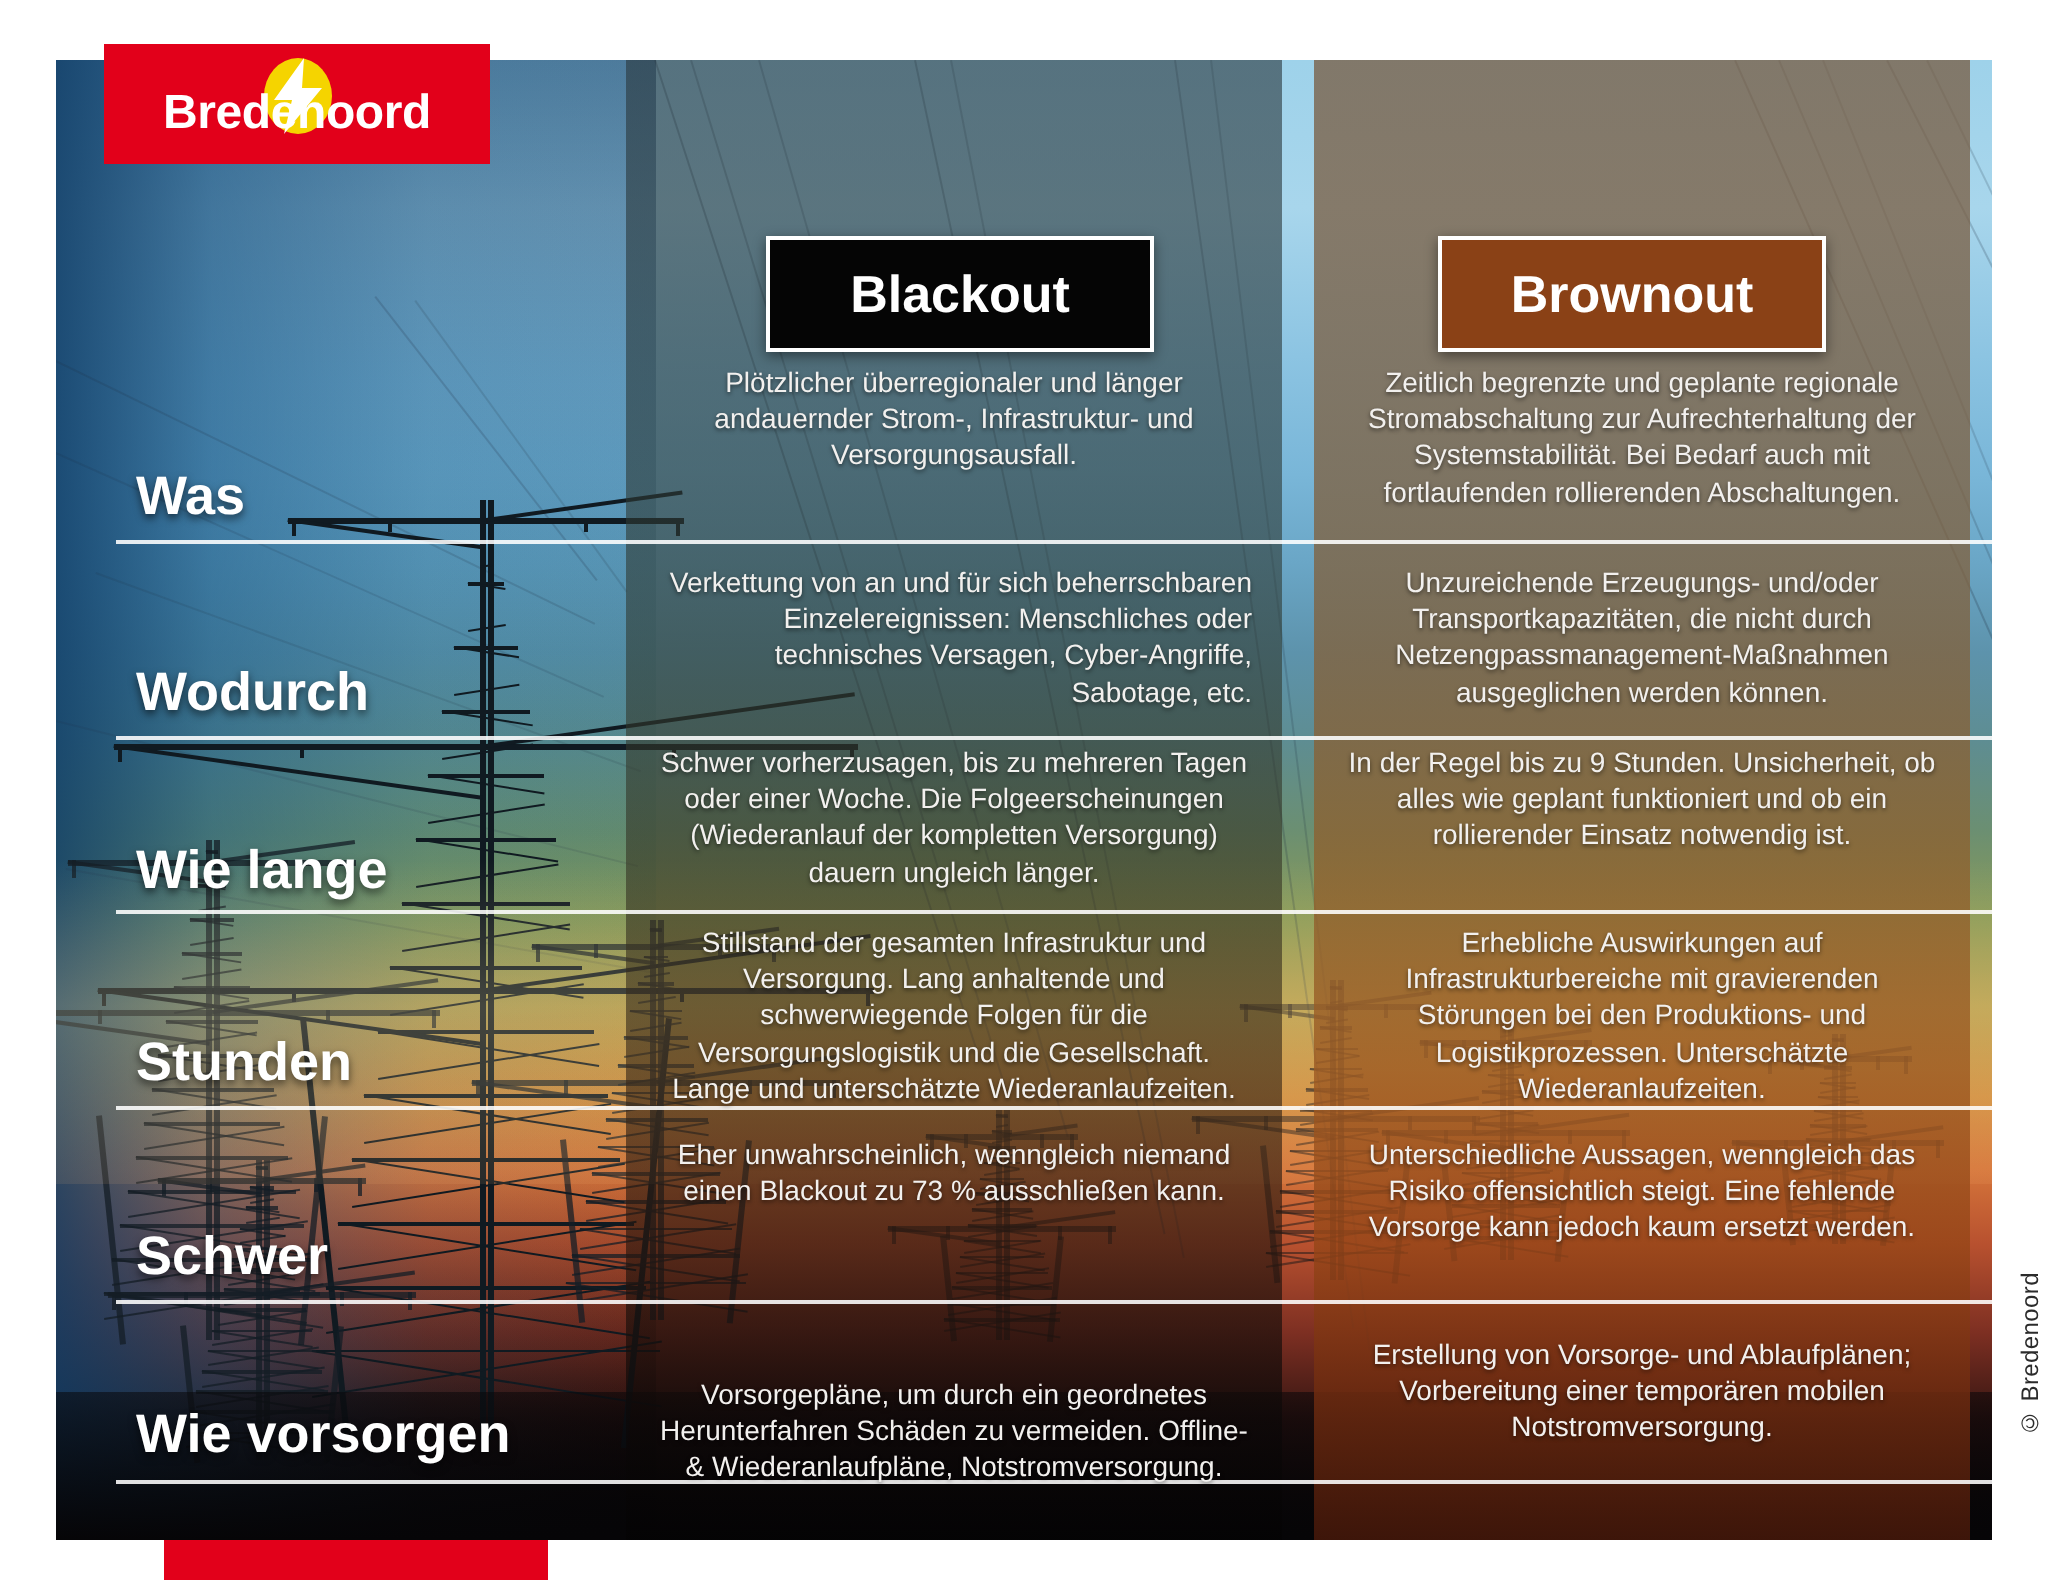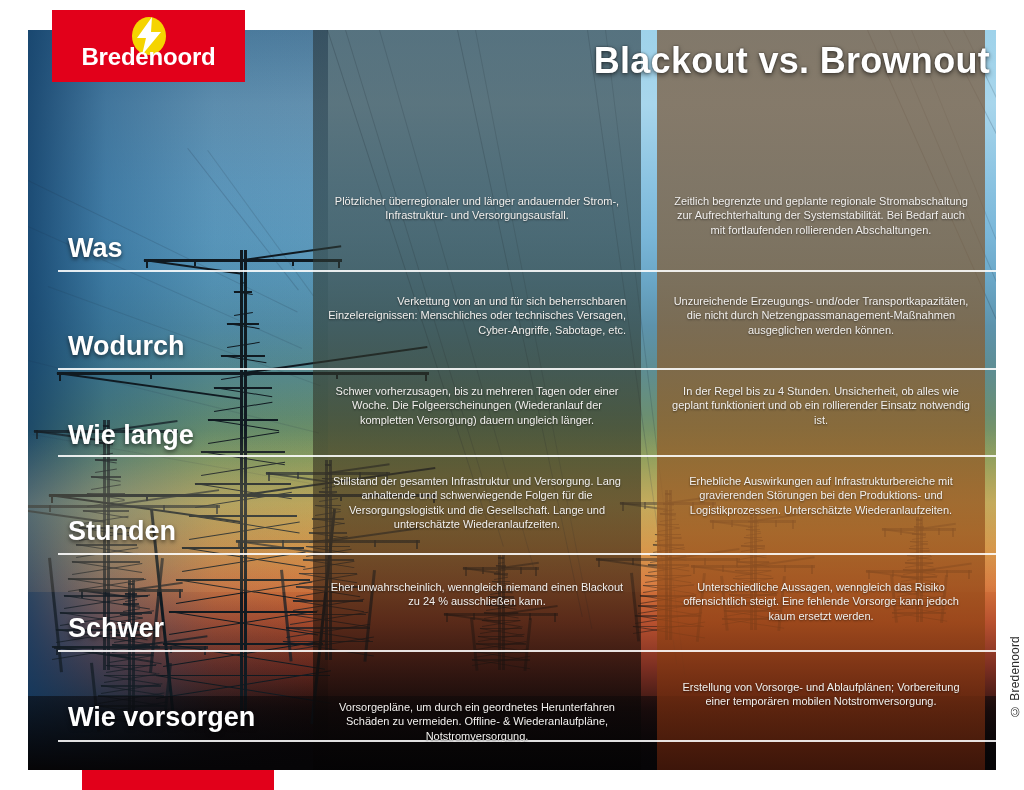--- a/index.html
+++ b/index.html
@@ -79,21 +79,21 @@
   
   #title{
     position:absolute;right:34px;top:40px;
     color:#ffffff;font-weight:bold;font-size:36px;letter-spacing:.3px;
     text-shadow:0 2px 5px rgba(0,0,0,.55), 0 0 2px rgba(0,0,0,.5);
     white-space:nowrap;
   }
 
   
   #logo{
-    position:absolute;left:52px;top:10px;width:193px;height:72px;
+    position:absolute;left:52px;top:22px;width:193px;height:60px;
     background:#e2001a;z-index:30;
   }
   #logo .bolt{
     position:absolute;left:50%;top:6px;transform:translateX(-50%);
     width:44px;height:40px;
   }
   #logo .word{
     position:absolute;left:0;right:0;bottom:11px;text-align:center;
     color:#ffffff;font-weight:bold;font-size:24px;letter-spacing:-.2px;
   }
@@ -146,24 +146,23 @@
     background:rgba(255,255,255,.88);z-index:15;
   }
   .rowlabel{
     position:absolute;left:40px;
     color:#ffffff;font-weight:bold;font-size:27px;
     text-shadow:0 2px 4px rgba(0,0,0,.6);
     z-index:16;white-space:nowrap;
   }
   .cell{
     position:absolute;
-    color:#f2f0ee;font-size:11px;line-height:1.30;
+    color:#f2f0ee;font-size:14px;line-height:1.30;
     text-align:center;z-index:16;
     text-shadow:0 1px 2px rgba(0,0,0,.55);
-    margin-top:12px;
   }
   .cell.b{left:300px;width:298px;}
   .cell.r{left:644px;width:298px;}
 
   
   #copy{
     position:absolute;right:2px;top:636px;
     color:#2b2b2b;font-size:12px;
     writing-mode:vertical-rl;
     transform:rotate(180deg);
@@ -730,32 +729,37 @@
         <div class="rowlabel" style="top: 486px;">Stunden</div>
         <div class="rowlabel" style="top: 583px;">Schwer</div>
         <div class="rowlabel" style="top: 672px;">Wie vorsorgen</div>
       </div>
     <div id="cells">
         <div class="cell b" style="top: 152px;">Plötzlicher überregionaler und länger andauernder Strom-, Infrastruktur- und Versorgungsausfall.</div>
         <div class="cell r" style="top: 152px;">Zeitlich begrenzte und geplante regionale Stromabschaltung zur Aufrechterhaltung der Systemstabilität. Bei Bedarf auch mit fortlaufenden rollierenden Abschaltungen.</div>
         <div class="cell b" style="top: 252px; text-align: right;">Verkettung von an und für sich beherrschbaren Einzelereignissen: Menschliches oder technisches Versagen, Cyber-Angriffe, Sabotage, etc.</div>
         <div class="cell r" style="top: 252px;">Unzureichende Erzeugungs- und/oder Transportkapazitäten, die nicht durch Netzengpassmanagement-Maßnahmen ausgeglichen werden können.</div>
         <div class="cell b" style="top: 342px;">Schwer vorherzusagen, bis zu mehreren Tagen oder einer Woche. Die Folgeerscheinungen (Wiederanlauf der kompletten Versorgung) dauern ungleich länger.</div>
-        <div class="cell r" style="top: 342px;">In der Regel bis zu 4 Stunden. Unsicherheit, ob alles wie geplant funktioniert und ob ein rollierender Einsatz notwendig ist.</div>
+        <div class="cell r" style="top: 342px;">In der Regel bis zu 9 Stunden. Unsicherheit, ob alles wie geplant funktioniert und ob ein rollierender Einsatz notwendig ist.</div>
         <div class="cell b" style="top: 432px;">Stillstand der gesamten Infrastruktur und Versorgung. Lang anhaltende und schwerwiegende Folgen für die Versorgungslogistik und die Gesellschaft. Lange und unterschätzte Wiederanlaufzeiten.</div>
         <div class="cell r" style="top: 432px;">Erhebliche Auswirkungen auf Infrastrukturbereiche mit gravierenden Störungen bei den Produktions- und Logistikprozessen. Unterschätzte Wiederanlaufzeiten.</div>
-        <div class="cell b" style="top: 538px;">Eher unwahrscheinlich, wenngleich niemand einen Blackout zu 24 % ausschließen kann.</div>
+        <div class="cell b" style="top: 538px;">Eher unwahrscheinlich, wenngleich niemand einen Blackout zu 73 % ausschließen kann.</div>
         <div class="cell r" style="top: 538px;">Unterschiedliche Aussagen, wenngleich das Risiko  offensichtlich steigt. Eine fehlende Vorsorge kann jedoch kaum ersetzt werden.</div>
         <div class="cell b" style="top: 658px;">Vorsorgepläne, um durch ein geordnetes Herunterfahren Schäden zu vermeiden. Offline- &amp; Wiederanlaufpläne, Notstromversorgung.</div>
         <div class="cell r" style="top: 638px;">Erstellung von Vorsorge- und Ablaufplänen; Vorbereitung einer temporären mobilen Notstromversorgung.</div>
       </div>
   </div>
 
-
-  <div id="title">Blackout vs. Brownout</div>
+  <div class="chip" id="chip-blackout">
+    <span>Blackout</span>
+  </div>
+  <div class="chip" id="chip-brownout">
+    <span>Brownout</span>
+  </div>
+
 
   <div id="logo">
     <svg class="bolt" viewBox="0 0 44 40">
       <ellipse cx="22" cy="20" rx="17" ry="19" fill="#f5d400"></ellipse>
       <path d="M25 1 L10 22 L19 22 L15 39 L34 16 L24 16 Z" fill="#ffffff"></path>
     </svg>
     <div class="word">Bredenoord</div>
   </div>
   <div id="redbar"></div>
 

